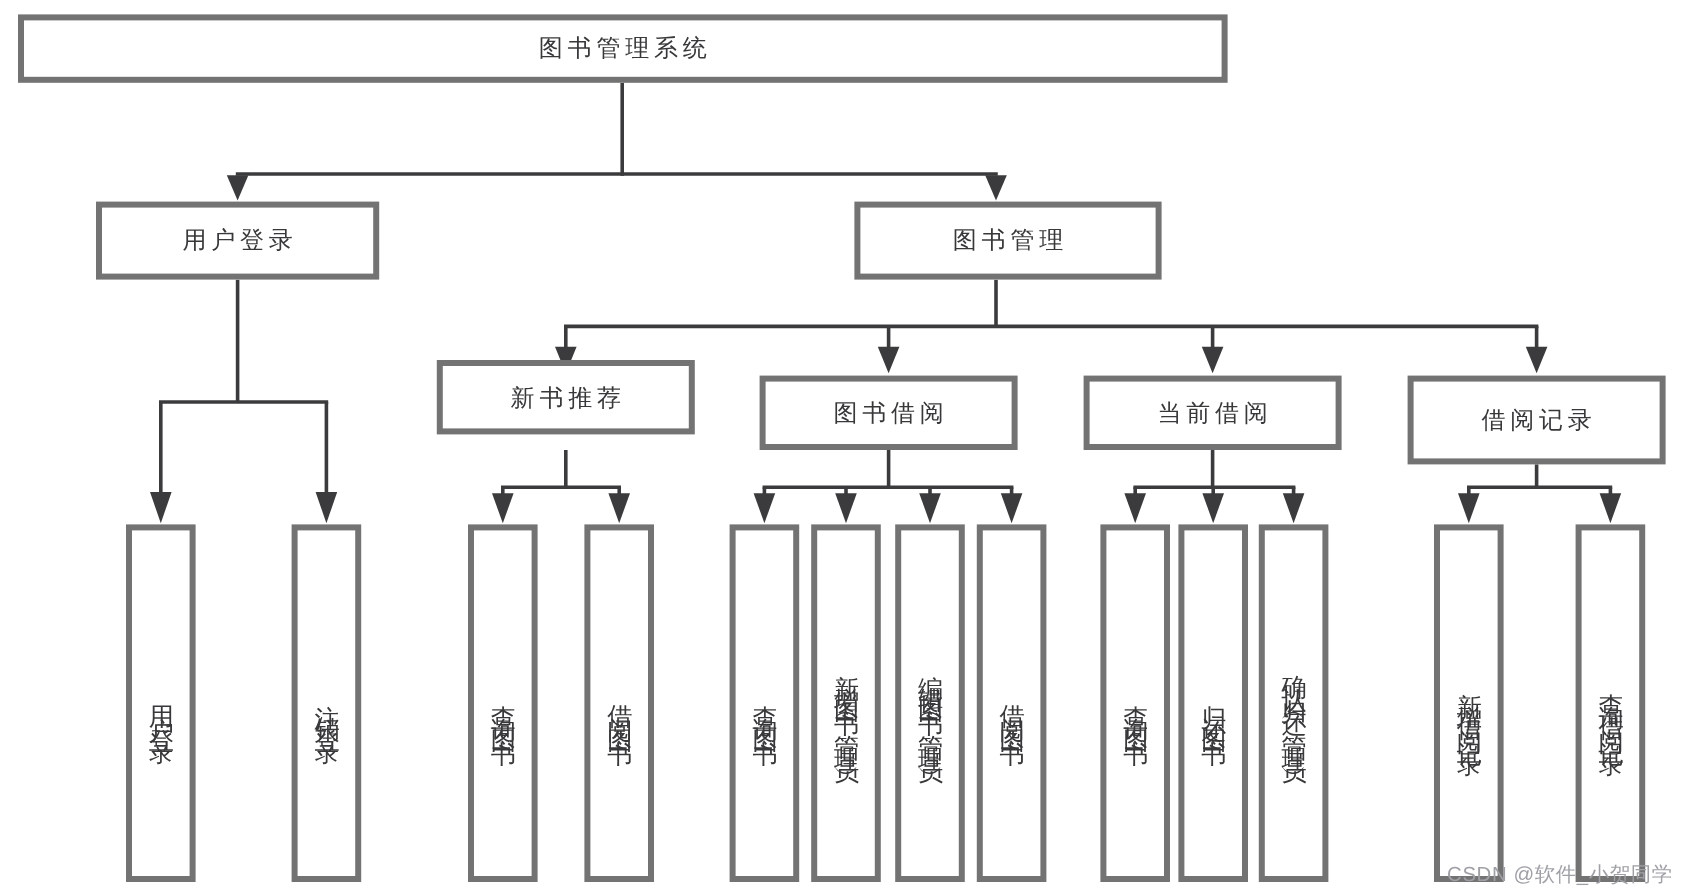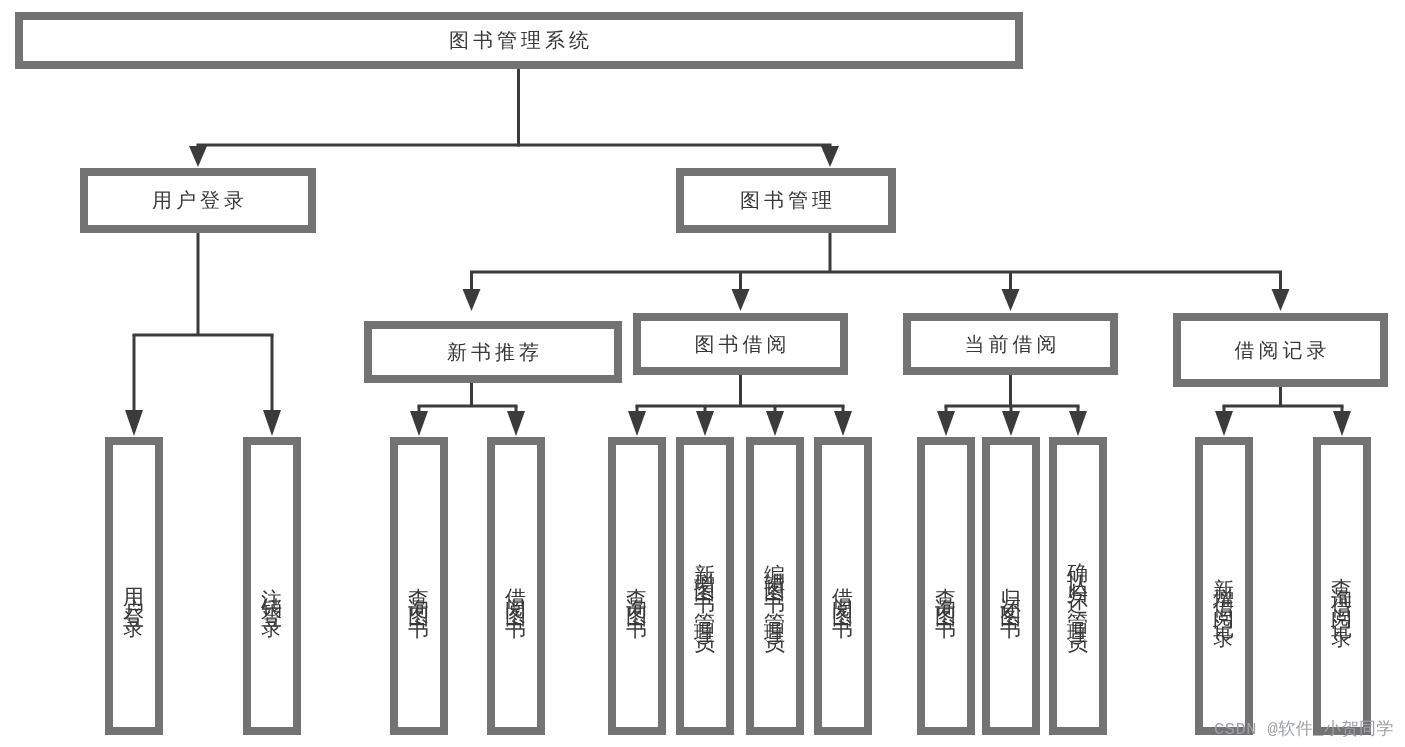--- a/index.html
+++ b/index.html
@@ -3,34 +3,34 @@
 <meta charset="utf-8">
 <style>
   html,body{margin:0;padding:0;background:#fff;}
   .canvas{
     position:relative;width:1405px;height:747px;background:#ffffff;overflow:hidden;
     font-family:"Liberation Sans","DejaVu Sans",sans-serif;
   }
   .wires{position:absolute;left:0;top:0;z-index:0;}
   .node{
     position:absolute;box-sizing:border-box;background:#ffffff;
-    border:8px solid #737373;color:#38383a;z-index:1;
+    border:5px solid #737373;color:#38383a;z-index:1;
     display:flex;align-items:center;justify-content:center;
   }
   .node.h .lbl{
     font-size:20px;letter-spacing:4px;margin-right:-4px;white-space:nowrap;
   }
   .node.v .lbl{
     display:block;writing-mode:vertical-rl;text-orientation:mixed;
     font-size:21px;line-height:1;letter-spacing:10px;margin-bottom:-10px;
     white-space:nowrap;
   }
   .watermark{
     position:absolute;right:11px;top:717px;z-index:2;
-    font-size:17px;letter-spacing:.5px;color:#9ea0a5;white-space:nowrap;font-family:Liberation Mono, monospace;
+    font-size:17px;letter-spacing:.5px;color:#9ea0a5;white-space:nowrap;
   }
 </style>
 </head>
 <body>
 
 <div class="canvas">
 
   <svg class="wires" width="1405" height="747" viewBox="0 0 1405 747" stroke="#3b3b3d" stroke-width="3" fill="#3b3b3d">
 
     <line x1="518.5" y1="69" x2="518.5" y2="146.5" fill="none"></line>
@@ -91,25 +91,25 @@
     <polygon points="1333,411 1351,411 1342,436" stroke="none"></polygon>
   </svg>
 
   <div class="node h" style="left:15px;top:12px;width:1008px;height:57px">
     <span class="lbl">图书管理系统</span>
   </div>
 
   <div class="node h" style="left:80px;top:168px;width:236px;height:65px">
     <span class="lbl">用户登录</span>
   </div>
-  <div class="node h" style="left:676px;top:168px;width:220px;height:65px">
+  <div class="node h" style="left:712px;top:168px;width:256px;height:65px">
     <span class="lbl">图书管理</span>
   </div>
 
-  <div class="node h" style="left:364px;top:321px;width:258px;height:62px">
+  <div class="node h" style="left:364px;top:300px;width:215px;height:62px">
     <span class="lbl">新书推荐</span>
   </div>
   <div class="node h" style="left:903px;top:313px;width:215px;height:62px">
     <span class="lbl">当前借阅</span>
   </div>
   <div class="node h" style="left:633px;top:313px;width:215px;height:62px">
     <span class="lbl">图书借阅</span>
   </div>
   <div class="node h" style="left:1173px;top:313px;width:215px;height:74px">
     <span class="lbl">借阅记录</span>

